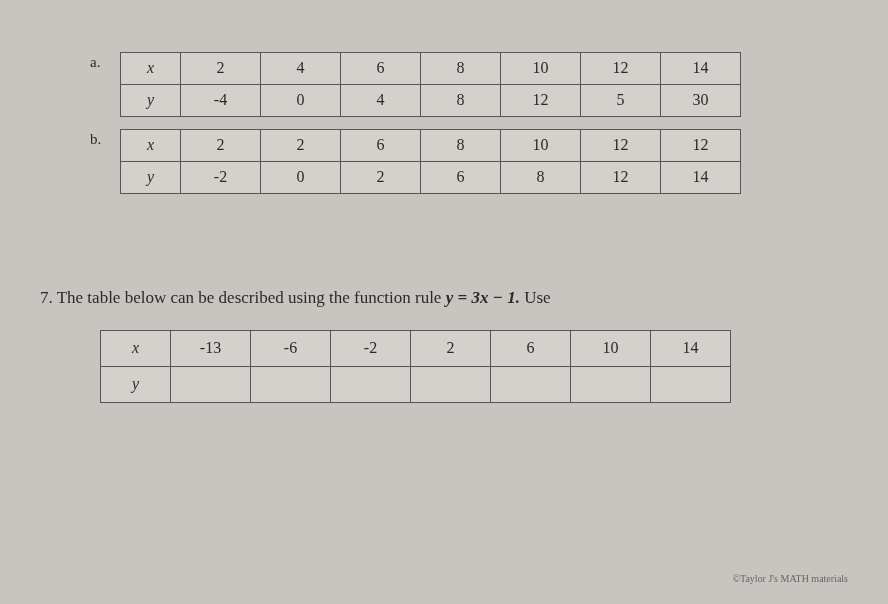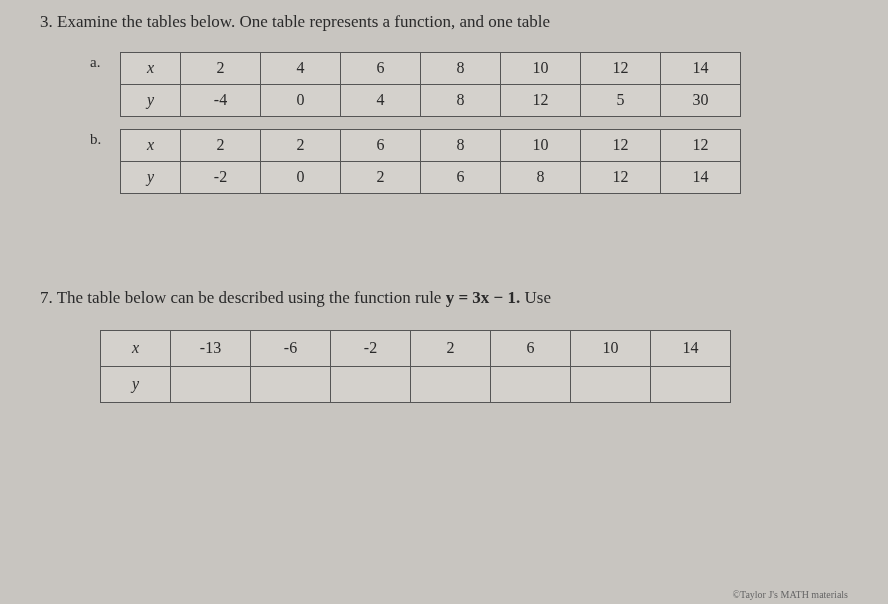--- a/index.html
+++ b/index.html
@@ -60,34 +60,35 @@
     .q4-table td {
       width: 80px;
       height: 36px;
     }
     .q4-table td.header-cell {
       width: 70px;
       font-weight: 500;
     }
     .footer-text {
       position: absolute;
-      bottom: 4px;
+      bottom: 20px;
       right: 40px;
       font-size: 10px;
       color: #666;
     }
     .bold {
       font-weight: 600;
+      font-style: italic;
     }
   </style>
 </head>
 <body>
 
 <div class="question-text">
-  <span>3.   Examine the tables below.  One table represents a function, and one table</span><br>
+  <br>
 </div>
 
 <div class="table-block">
   <div class="table-label">a.</div>
   <table>
     <tbody>
         <tr>
       <td class="header-cell">x</td>
       <td>2</td>
       <td>4</td>

